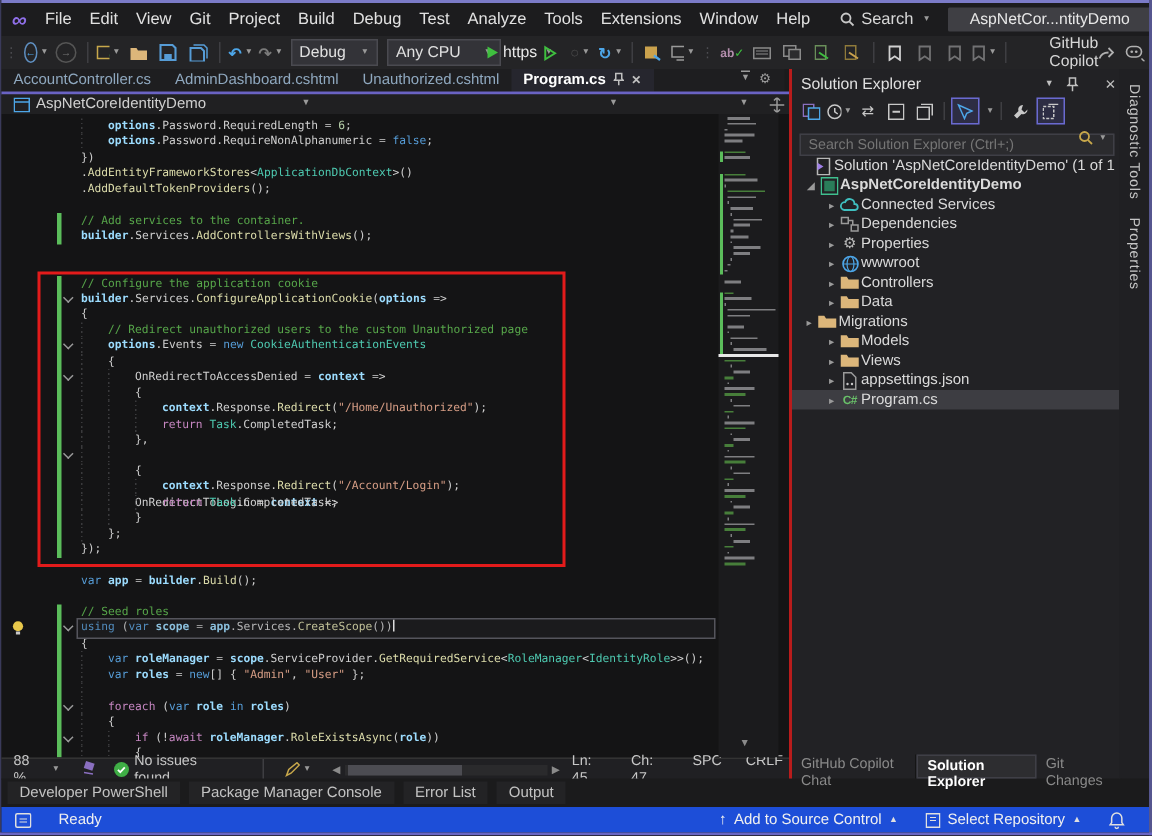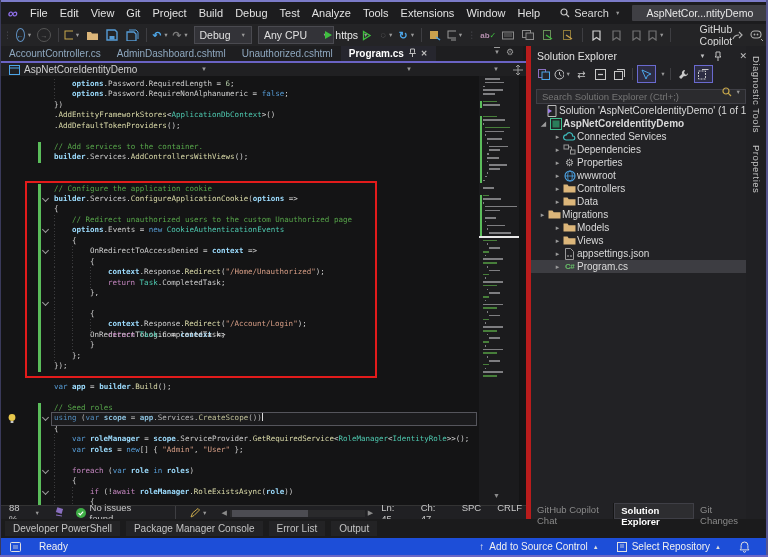--- a/index.html
+++ b/index.html
@@ -78,21 +78,21 @@
   
   #panel-tabs{left:1px;top:519px;width:766px;height:19px;background:#1b1b1c;display:flex;align-items:center;padding-left:4px;font-size:10px}
   .ptab{margin-right:6px;padding:2px 8px;color:#c3c3c3;background:#232325}
 
   
   #statusbar{left:1px;top:538px;width:766px;height:17px;background:#1d4ed8;display:flex;align-items:center;font-size:10px;color:#f0f0f0}
   .sb-item{display:flex;align-items:center;gap:5px;padding:0 9px}
   .sb-car{font-size:6px;color:#e0e0e0}
 
   
-  #sepanel{left:526px;top:46px;width:220px;height:473px;background:#222225;border-left:5px solid #b91c1c}
+  #sepanel{left:526px;top:46px;width:220px;height:473px;background:#222225;border-left:2px solid #b91c1c}
   #se-header{display:flex;align-items:center;height:17px;padding:1px 4px 0 6px;font-size:10.5px;color:#e0e0e0}
   #se-header .hic{margin-left:8px;color:#c0c0c0;font-size:9px}
   #se-toolbar{display:flex;align-items:center;height:20px;padding:0 4px;gap:2px}
   .sei{width:17px;height:16px;display:flex;align-items:center;justify-content:center;color:#c8c8c8;font-size:10px}
   .sei.hl{border:1px solid #6a6ad0;background:#2d2d44}
   .se-sep{width:1px;height:12px;background:#3e3e42;margin:0 2px}
   .se-search{width:100%;box-sizing:border-box;background:#2b2b2e;border:1px solid #3f3f46;color:#c8c8c8;
              font-size:9.5px;padding:1px 20px 1px 5px;font-family:"Liberation Sans",sans-serif;height:15px}
   #se-tree{position:absolute;left:0;top:58px;width:220px;height:400px;overflow:hidden}
   .trow{position:absolute;left:0;width:220px;height:13px;display:flex;align-items:center;font-size:10px;color:#dadada;white-space:nowrap}

